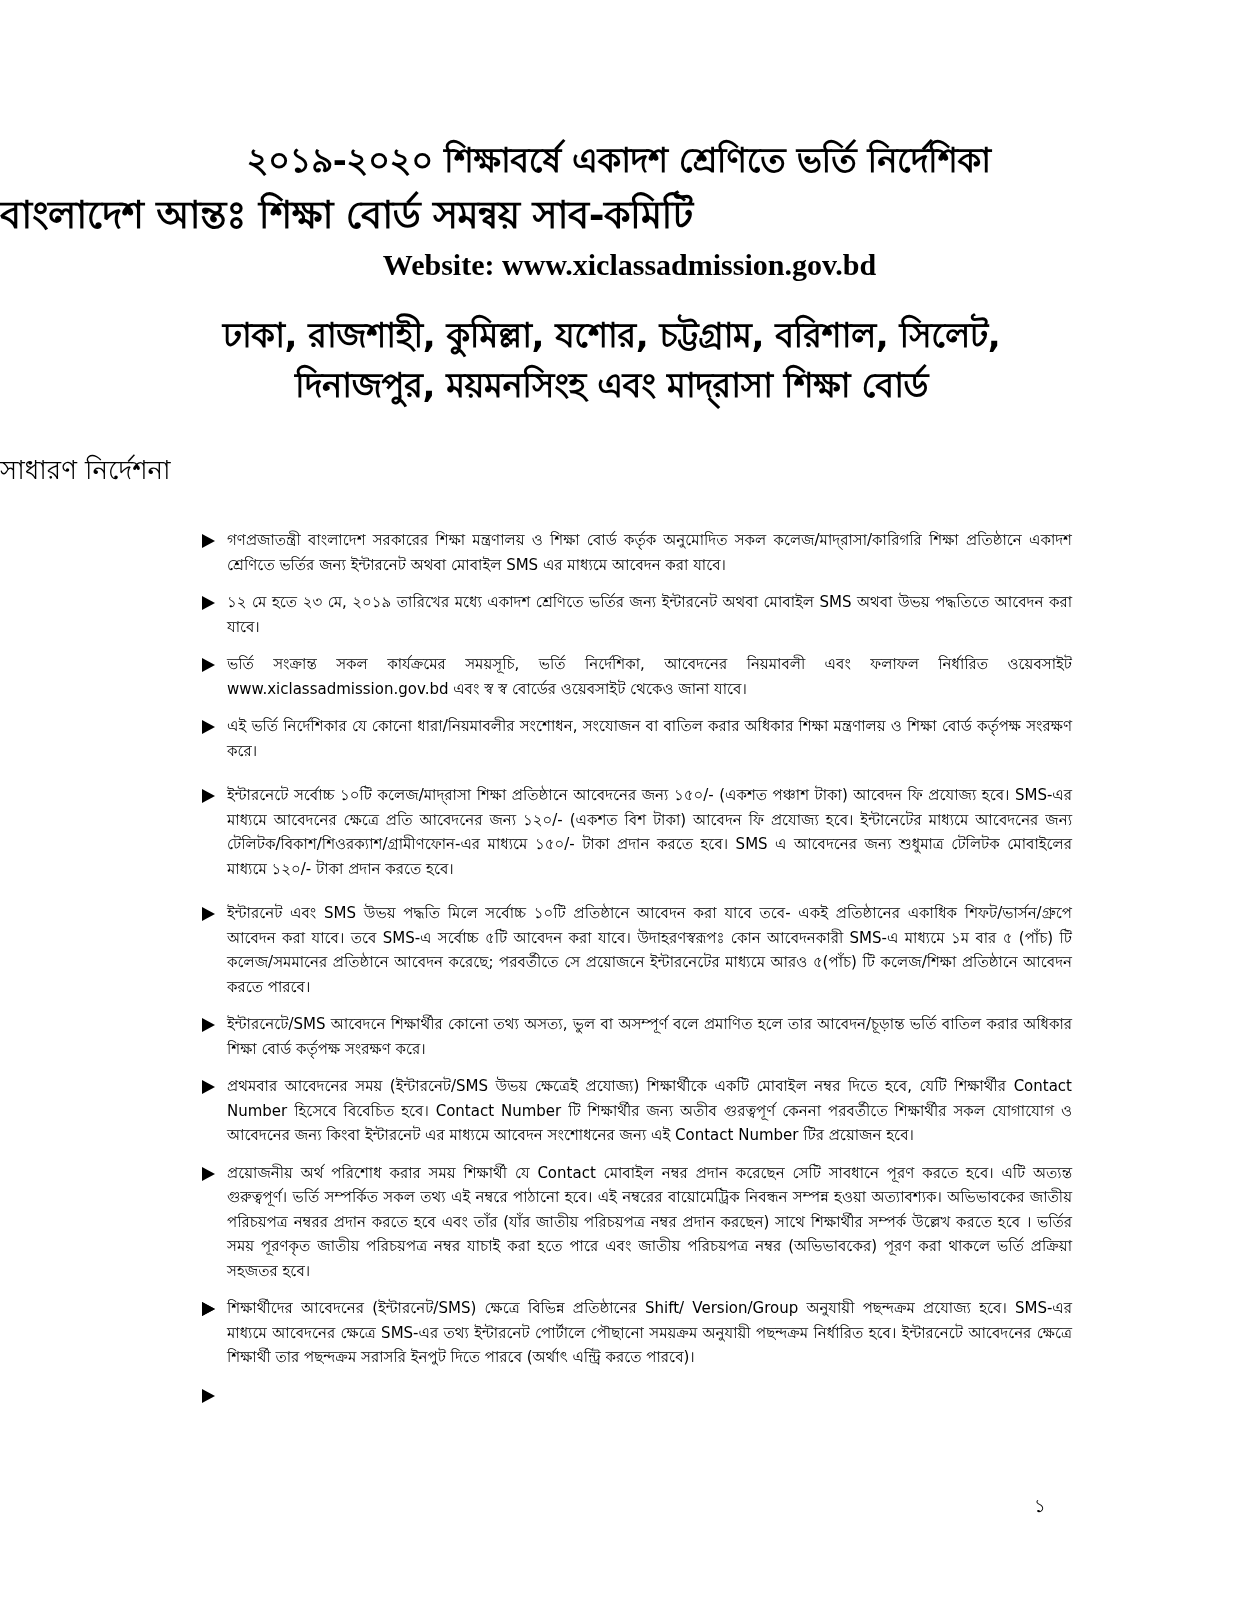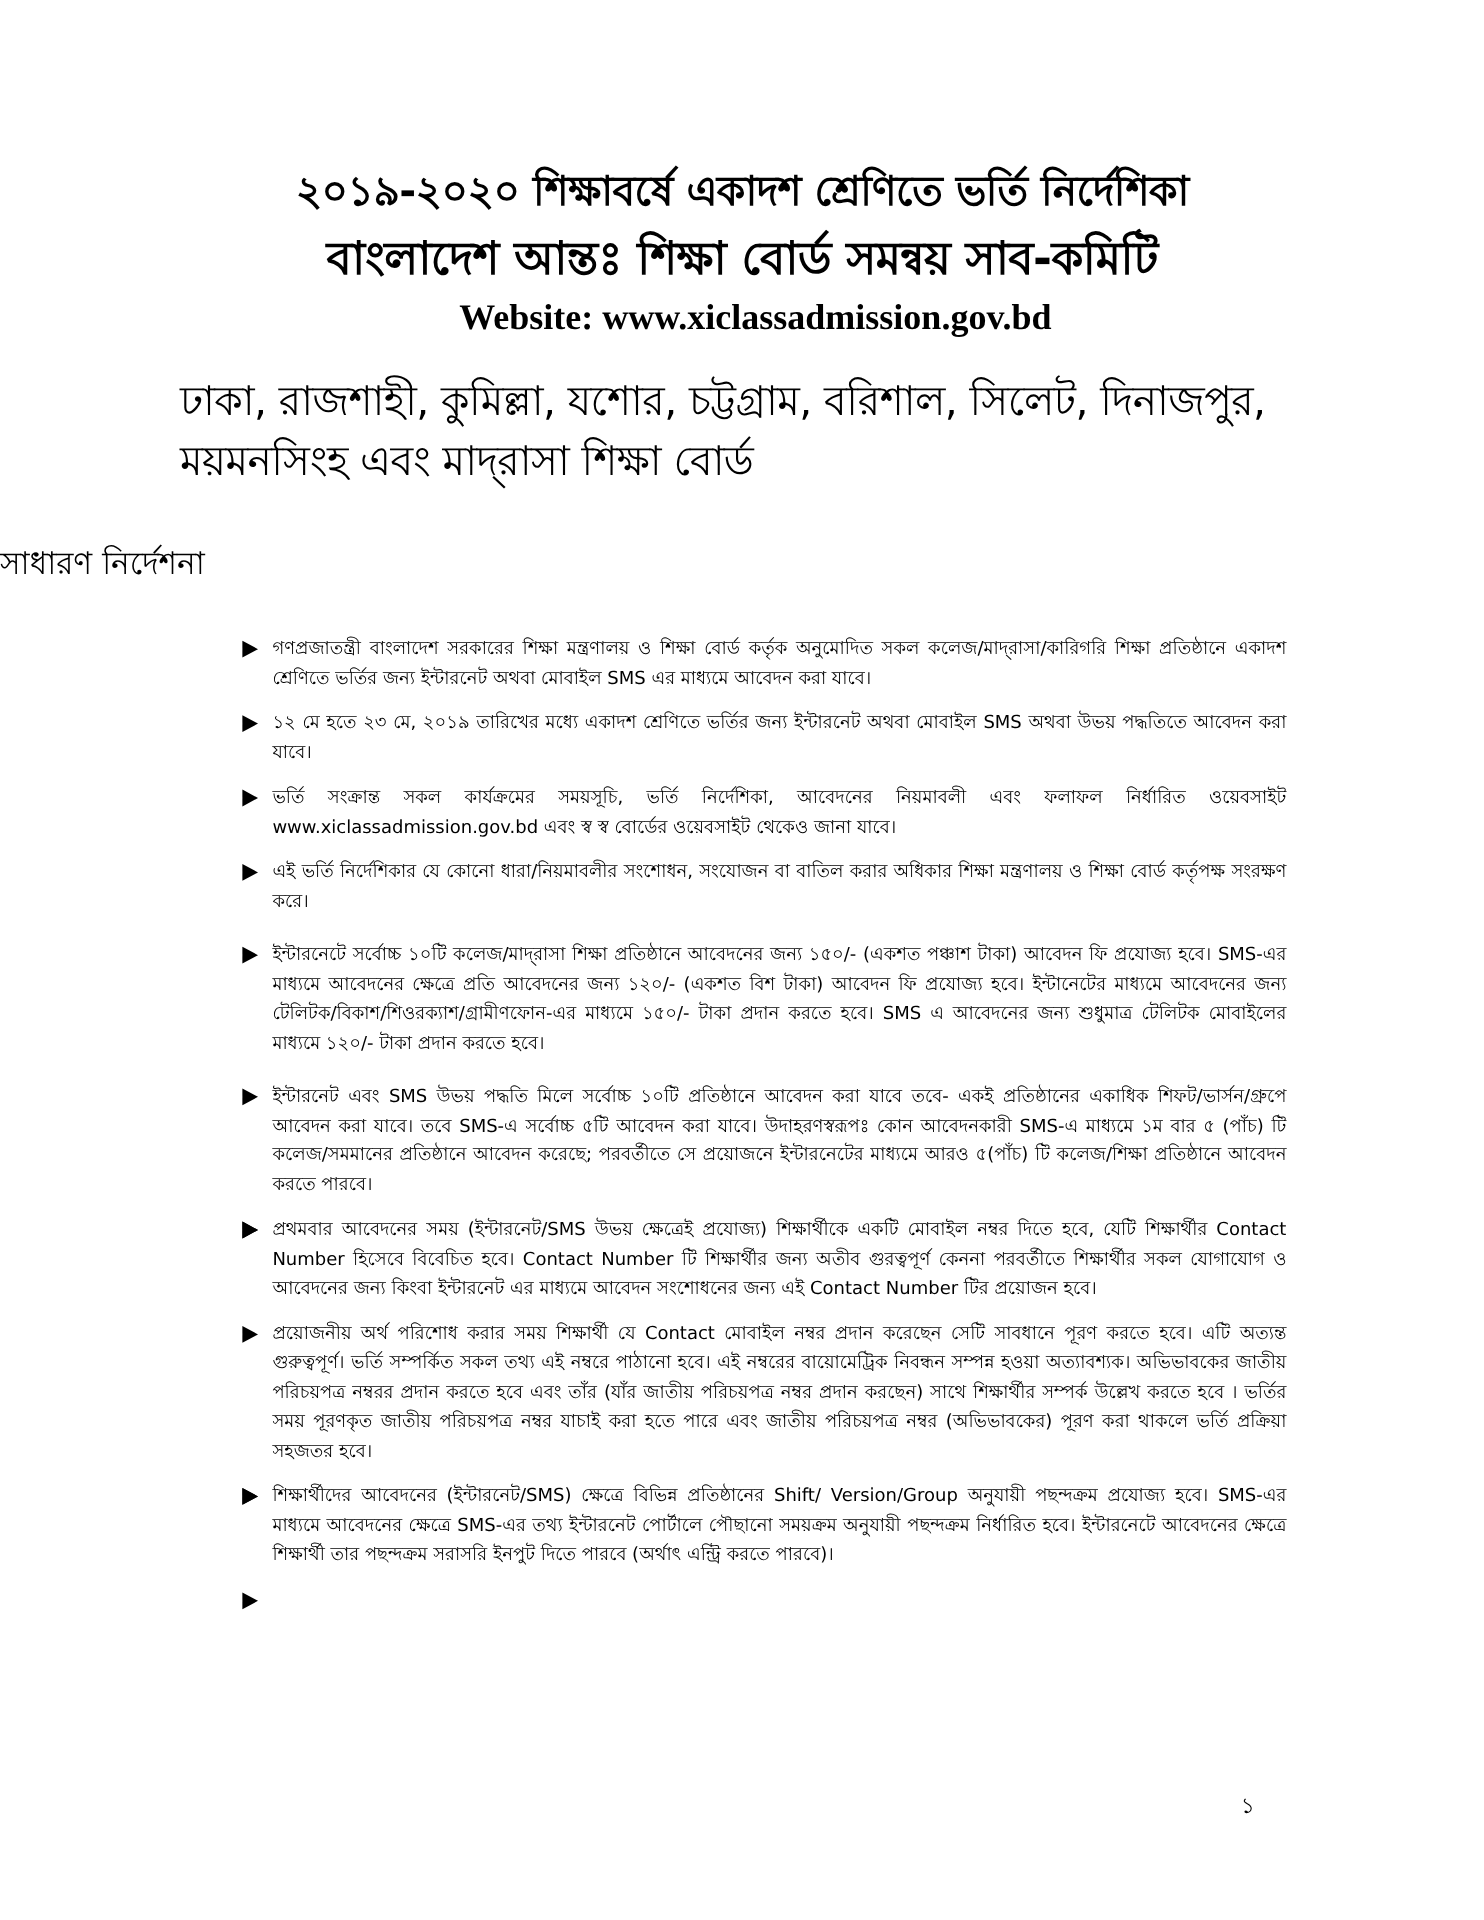--- a/index.html
+++ b/index.html
@@ -28,44 +28,44 @@
       text-align: center;
       font-size: 34px;
       font-weight: bold;
       letter-spacing: -0.5px;
       line-height: 44px;
     }
     .title-2 {
       position: absolute;
       top: 190px;
       left: 0; right: 0;
-      text-align: center;
+      text-align: left;
       font-size: 38px;
       font-weight: bold;
       letter-spacing: -0.5px;
       line-height: 50px;
     }
     .website {
       position: absolute;
       top: 245px;
       left: 0; right: 0;
       text-align: center;
       font-family: "Liberation Serif", "DejaVu Serif", serif;
       font-size: 30px;
       font-weight: bold;
       line-height: 40px;
       margin-left: 22px;
     }
     .boards {
       position: absolute;
       top: 310px;
       left: 150px; right: 164px;
-      text-align: left;
+      text-align: center;
       font-size: 34px;
-      font-weight: normal;
+      font-weight: bold;
       letter-spacing: -0.5px;
       line-height: 50px;
     }
     .section-heading {
       position: absolute;
       top: 450px;
       left: 0; right: 0;
       text-align: left;
       font-size: 26px;
       line-height: 40px;
@@ -138,20 +138,21 @@
     <li class="item gap-lg">
       <span class="bullet"></span>
       <span>ইন্টারনেটে সর্বোচ্চ ১০টি কলেজ/মাদ্‌রাসা শিক্ষা প্রতিষ্ঠানে আবেদনের জন্য ১৫০/- (একশত পঞ্চাশ টাকা) আবেদন ফি প্রযোজ্য হবে। SMS-এর মাধ্যমে আবেদনের ক্ষেত্রে প্রতি আবেদনের জন্য ১২০/- (একশত বিশ টাকা) আবেদন ফি প্রযোজ্য হবে। ইন্টানেটের মাধ্যমে আবেদনের জন্য টেলিটক/বিকাশ/শিওরক্যাশ/গ্রামীণফোন-এর মাধ্যমে ১৫০/- টাকা প্রদান করতে হবে। SMS এ আবেদনের জন্য শুধুমাত্র টেলিটক মোবাইলের মাধ্যমে ১২০/- টাকা প্রদান করতে হবে।</span>
     </li>
     <li class="item">
       <span class="bullet"></span>
       <span>ইন্টারনেট এবং SMS উভয় পদ্ধতি মিলে সর্বোচ্চ ১০টি প্রতিষ্ঠানে আবেদন করা যাবে তবে- একই প্রতিষ্ঠানের একাধিক শিফট/ভার্সন/গ্রুপে আবেদন করা যাবে। তবে SMS-এ সর্বোচ্চ ৫টি আবেদন করা যাবে। উদাহরণস্বরূপঃ কোন আবেদনকারী SMS-এ মাধ্যমে ১ম বার ৫ (পাঁচ) টি কলেজ/সমমানের প্রতিষ্ঠানে আবেদন করেছে; পরবর্তীতে সে প্রয়োজনে ইন্টারনেটের মাধ্যমে আরও ৫(পাঁচ) টি কলেজ/শিক্ষা প্রতিষ্ঠানে আবেদন করতে পারবে।</span>
     </li>
     <li class="item">
       <span class="bullet"></span>
+      <span>ইন্টারনেটে/SMS আবেদনে শিক্ষার্থীর কোনো তথ্য অসত্য, ভুল বা অসম্পূর্ণ বলে প্রমাণিত হলে তার আবেদন/চূড়ান্ত ভর্তি বাতিল করার অধিকার শিক্ষা বোর্ড কর্তৃপক্ষ সংরক্ষণ করে।</span>
     </li>
     <li class="item">
       <span class="bullet"></span>
       <span>প্রথমবার আবেদনের সময় (ইন্টারনেট/SMS উভয় ক্ষেত্রেই প্রযোজ্য) শিক্ষার্থীকে একটি মোবাইল নম্বর দিতে হবে, যেটি শিক্ষার্থীর Contact Number হিসেবে বিবেচিত হবে। Contact Number টি শিক্ষার্থীর জন্য অতীব গুরত্বপূর্ণ কেননা পরবর্তীতে শিক্ষার্থীর সকল যোগাযোগ ও আবেদনের জন্য কিংবা ইন্টারনেট এর মাধ্যমে আবেদন সংশোধনের জন্য এই Contact Number টির প্রয়োজন হবে।</span>
     </li>
     <li class="item">
       <span class="bullet"></span>
       <span>প্রয়োজনীয় অর্থ পরিশোধ করার সময় শিক্ষার্থী যে Contact মোবাইল নম্বর প্রদান করেছেন সেটি সাবধানে পূরণ করতে হবে। এটি অত্যন্ত গুরুত্বপূর্ণ। ভর্তি সম্পর্কিত সকল তথ্য এই নম্বরে পাঠানো হবে। এই নম্বরের বায়োমেট্রিক নিবন্ধন সম্পন্ন হওয়া অত্যাবশ্যক। অভিভাবকের জাতীয় পরিচয়পত্র নম্বরর প্রদান করতে হবে এবং তাঁর (যাঁর জাতীয় পরিচয়পত্র নম্বর প্রদান করছেন) সাথে শিক্ষার্থীর সম্পর্ক উল্লেখ করতে হবে । ভর্তির সময় পূরণকৃত জাতীয় পরিচয়পত্র নম্বর যাচাই করা হতে পারে এবং জাতীয় পরিচয়পত্র নম্বর (অভিভাবকের) পূরণ করা থাকলে ভর্তি প্রক্রিয়া সহজতর হবে।</span>
     </li>
     <li class="item">

